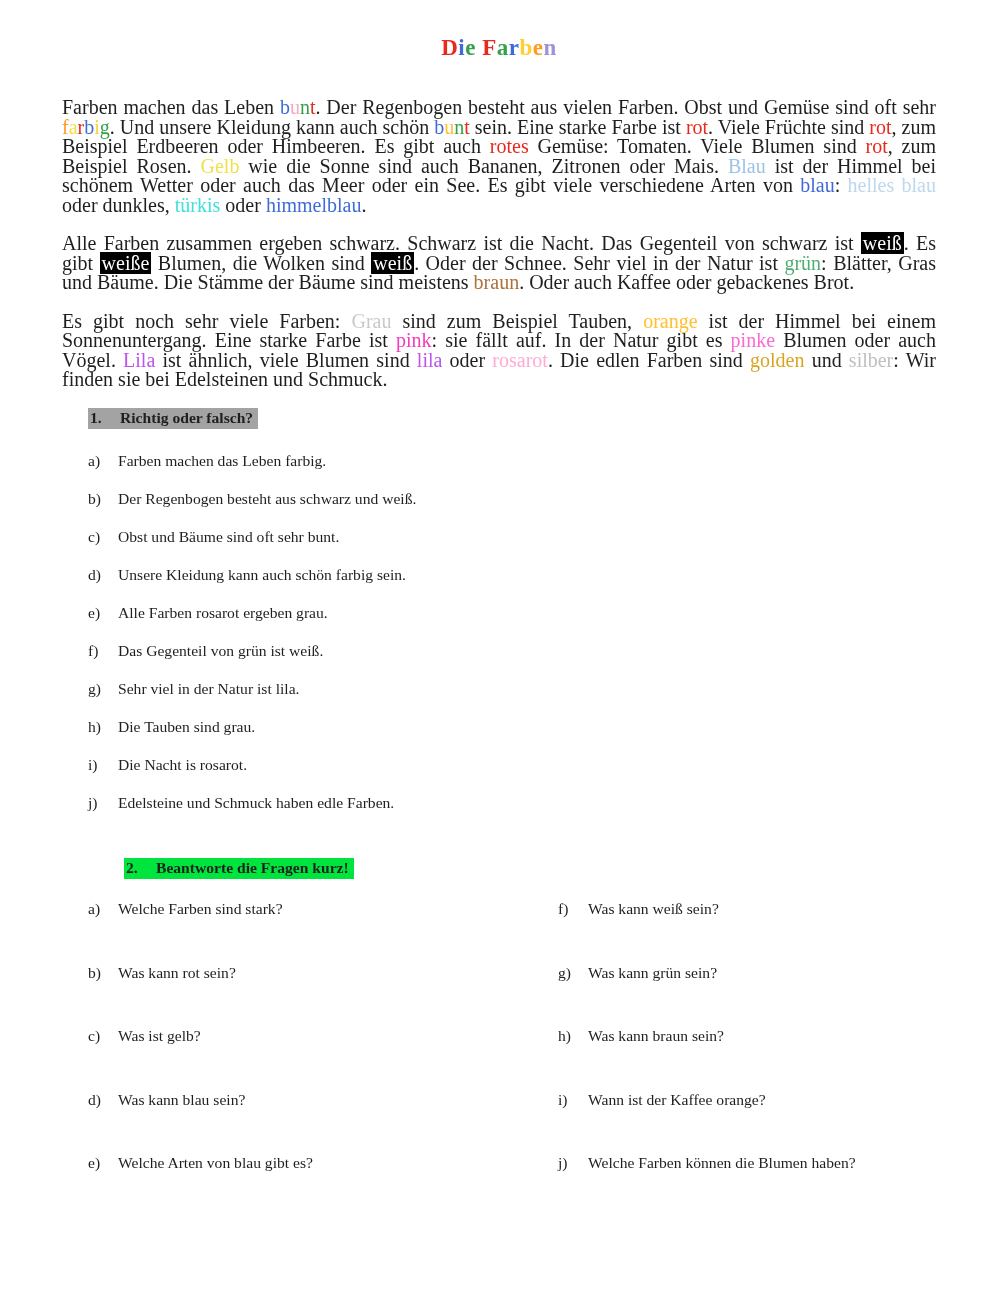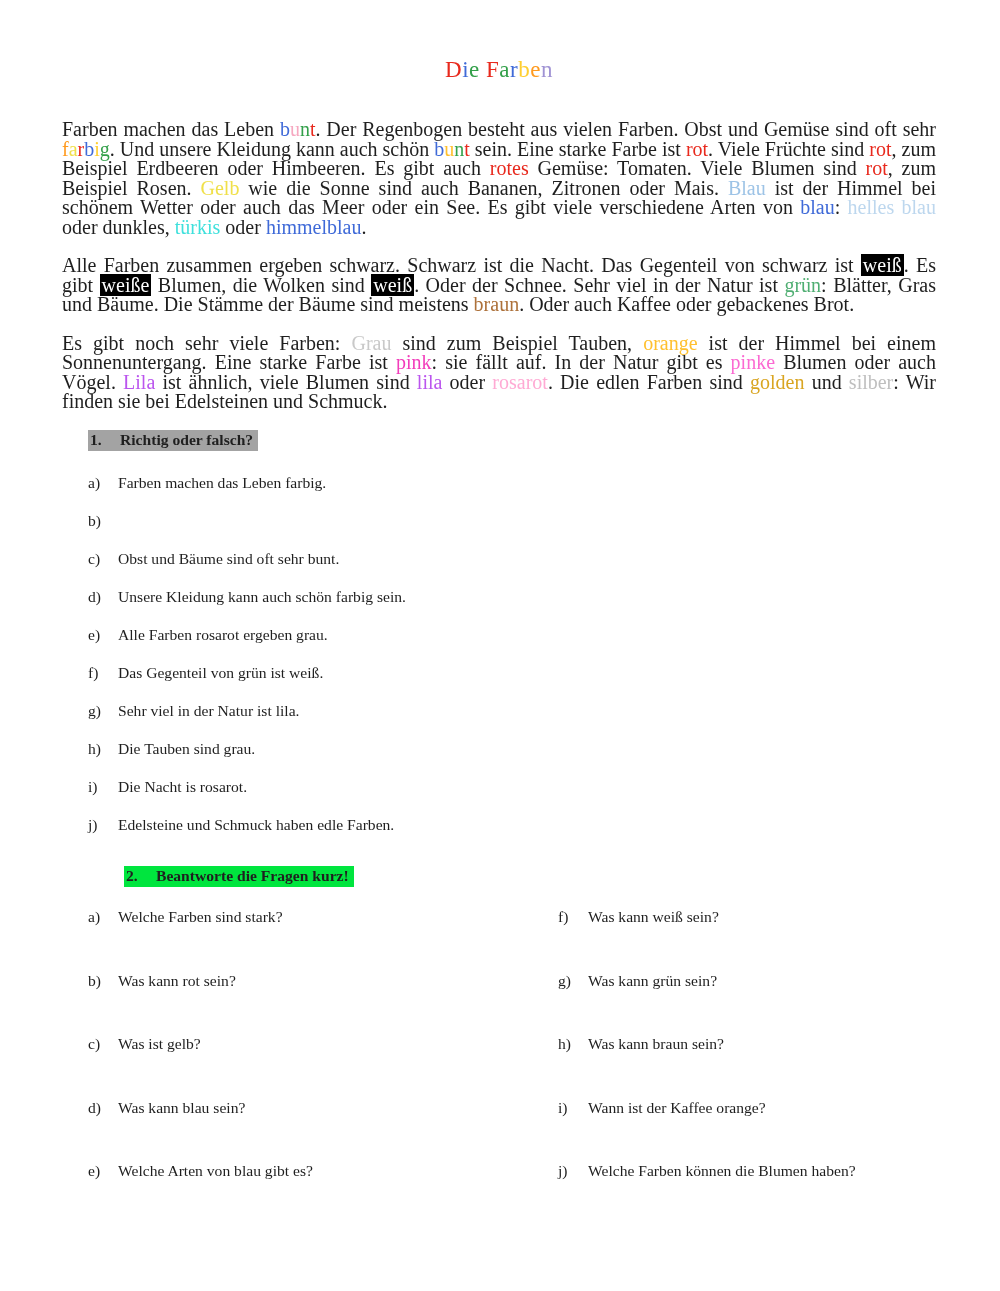--- a/index.html
+++ b/index.html
@@ -9,24 +9,24 @@
     background: #ffffff;
     font-family: "Liberation Serif", serif;
     color: #1f1f1f;
     position: relative;
     overflow: hidden;
   }
   .content { padding: 0 64px 0 62px; }
 
   .title {
     margin: 0;
-    padding-top: 57px;
+    padding-top: 35px;
     text-align: center;
     font-size: 23px;
-    font-weight: normal;
+    font-weight: bold;
     letter-spacing: 0.5px;
   }
 
   p.body-par {
     font-size: 20px;
     line-height: 19.5px;
     text-align: justify;
     margin: 19px 0 0 0;
   }
   p.body-par.first { margin-top: 37px; }
@@ -73,20 +73,21 @@
     <span class="hl" style="background-color: #a3a3a3;"><span class="num">1.</span><span>Richtig oder falsch?</span></span>
   </div>
 
   <div class="item-list">
     <div class="item">
         <span class="letter">a)</span>
         <span>Farben machen das Leben farbig.</span>
       </div>
     <div class="item">
         <span class="letter">b)</span>
+        <span>Der Regenbogen besteht aus schwarz und weiß.</span>
       </div>
     <div class="item">
         <span class="letter">c)</span>
         <span>Obst und Bäume sind oft sehr bunt.</span>
       </div>
     <div class="item">
         <span class="letter">d)</span>
         <span>Unsere Kleidung kann auch schön farbig sein.</span>
       </div>
     <div class="item">
@@ -108,21 +109,21 @@
     <div class="item">
         <span class="letter">i)</span>
         <span>Die Nacht is rosarot.</span>
       </div>
     <div class="item">
         <span class="letter">j)</span>
         <span>Edelsteine und Schmuck haben edle Farben.</span>
       </div>
   </div>
 
-  <div class="section-heading" style="margin-top:32px;padding-left:36px;">
+  <div class="section-heading" style="margin-top:46px;padding-left:36px;">
     <span class="hl" style="background-color: rgb(0, 229, 62);"><span class="num">2.</span><span>Beantworte die Fragen kurz!</span></span>
   </div>
 
   <div class="q-section">
     <div class="q-col">
       <div class="item">
           <span class="letter">a)</span>
           <span>Welche Farben sind stark?</span>
         </div>
       <div class="item">

